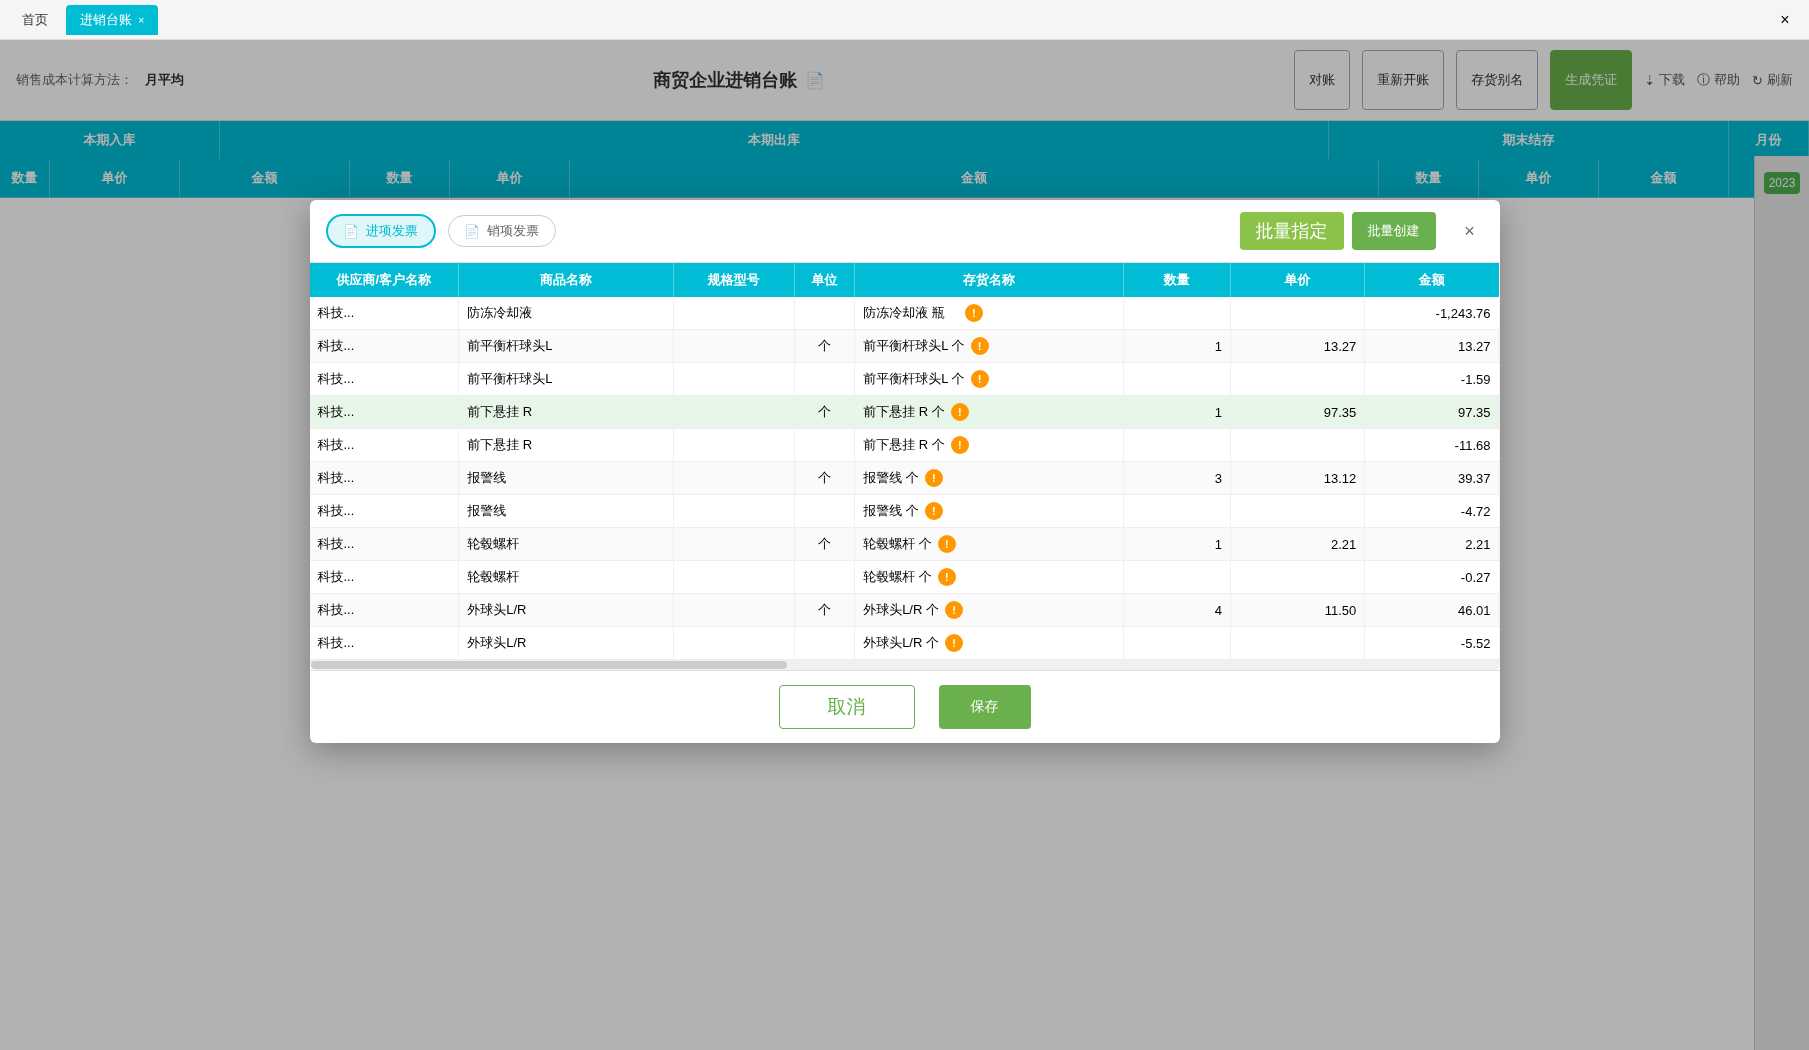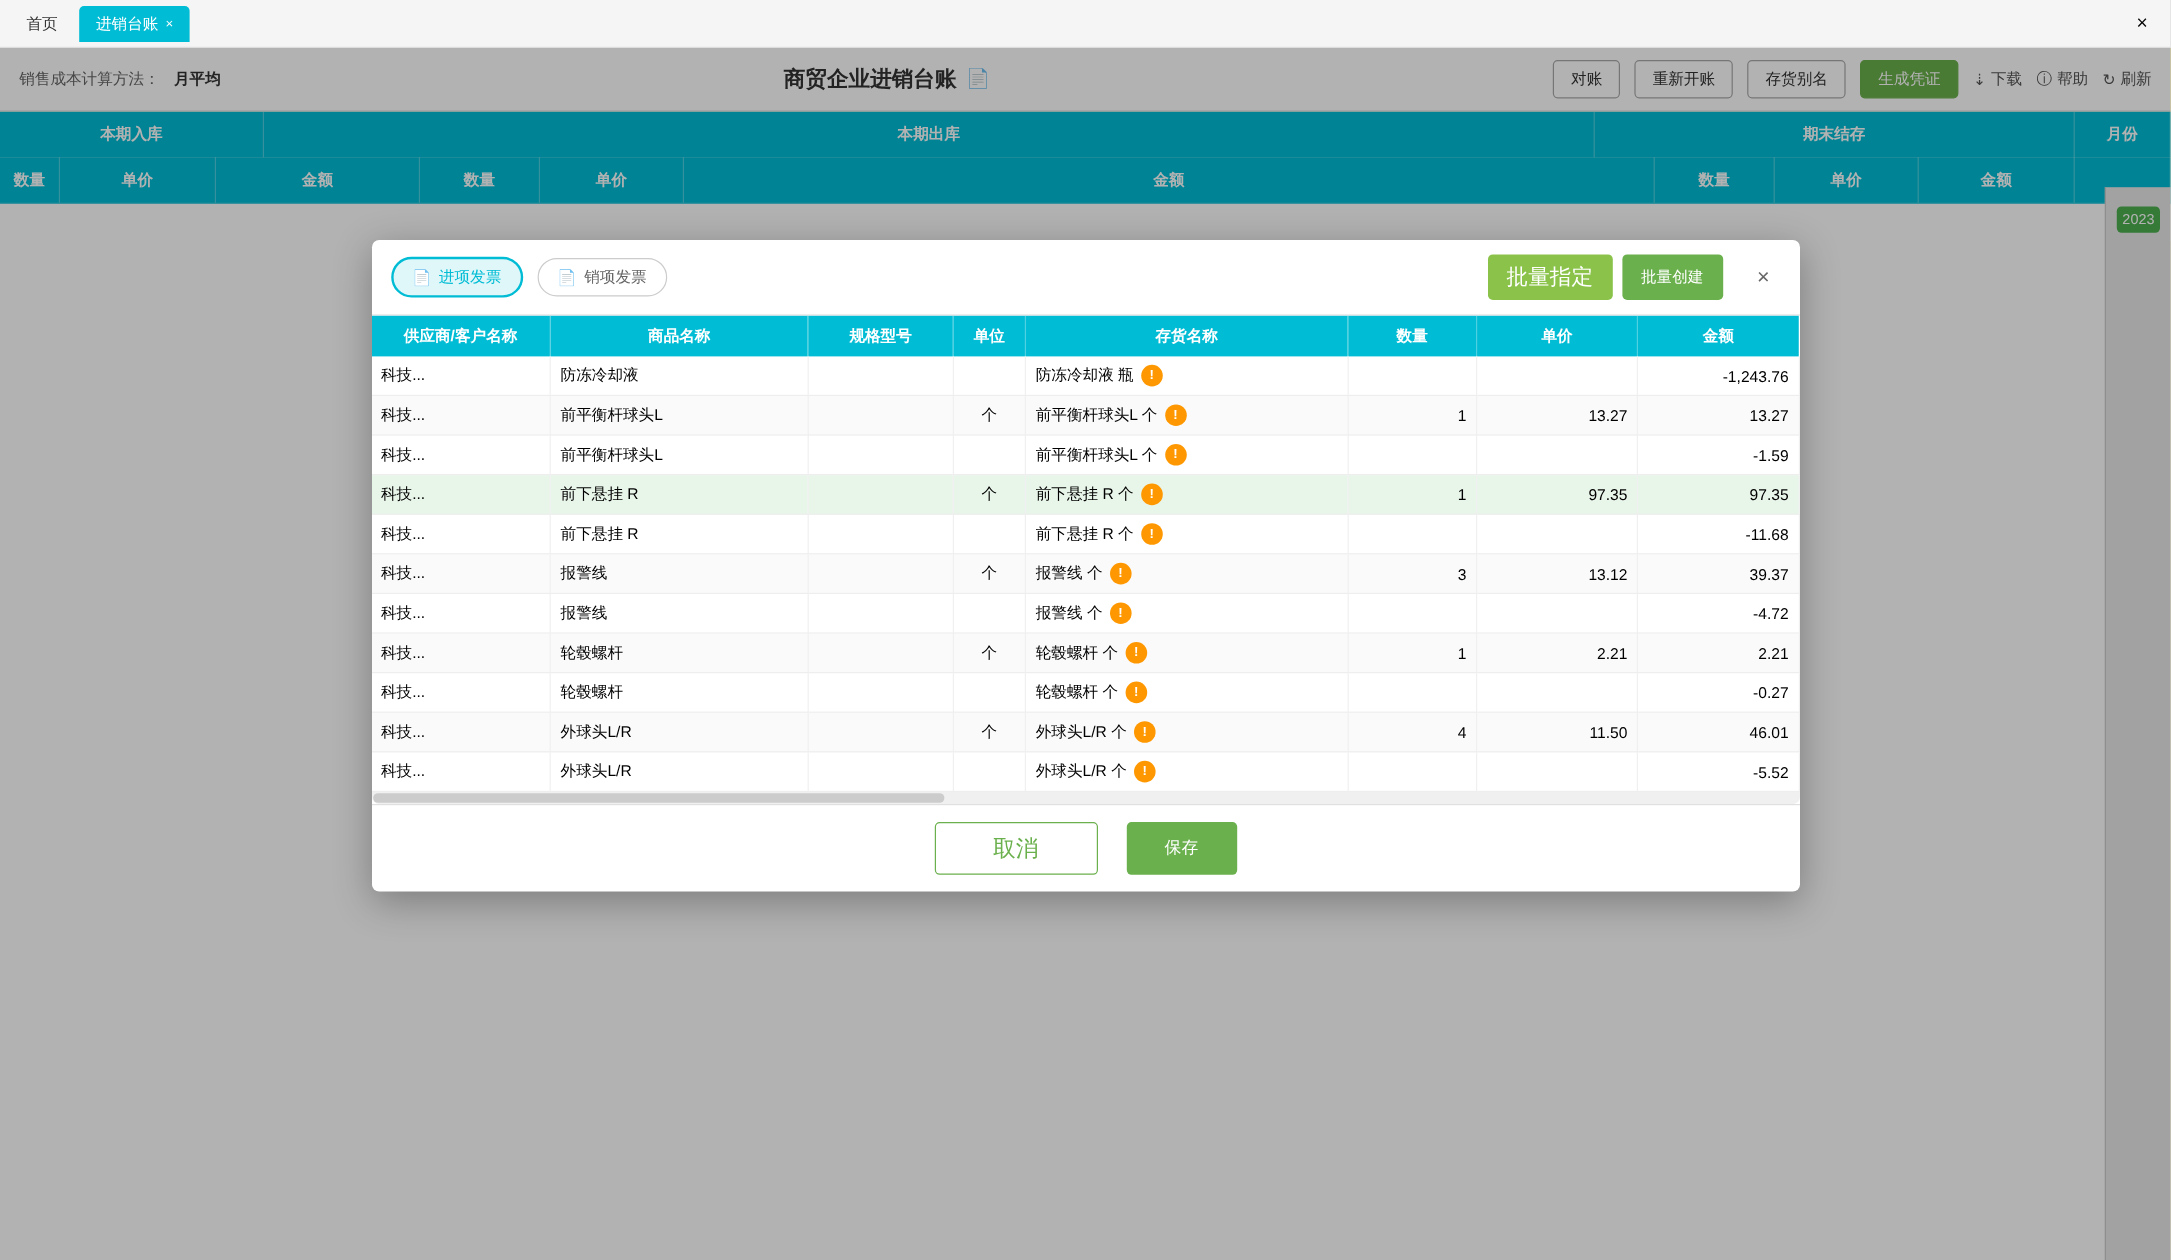--- a/index.html
+++ b/index.html
@@ -14,21 +14,21 @@
     .top-close { margin-left: auto; width: 32px; height: 32px; display: flex; align-items: center; justify-content: center; font-size: 16px; cursor: pointer; }
 
     
     .main-area { display: flex; flex-direction: column; height: calc(1050px - 40px); background: #fde047; position: relative; }
 
     
     .toolbar { display: flex; align-items: center; padding: 10px 16px; background: #fff; gap: 12px; border-bottom: 1px solid #e0e0e0; }
     .toolbar-title { flex: 1; text-align: center; font-size: 18px; font-weight: bold; color: #333; display: flex; align-items: center; justify-content: center; gap: 8px; }
     .toolbar-label { font-size: 13px; color: #666; }
     .toolbar-value { font-size: 13px; color: #333; font-weight: bold; }
-    .btn { padding: 6px 14px; border-radius: 4px; border: 1px solid #ccc; background: #fff; cursor: pointer; font-size: 13px; }
+    .btn { padding: 20px 14px; border-radius: 4px; border: 1px solid #ccc; background: #fff; cursor: pointer; font-size: 13px; }
     .btn-outline { border: 1px solid #aaa; color: #333; background: #fff; }
     .btn-green { background: #6ab04c; color: #fff; border: 1px solid #6ab04c; }
     .btn-icon { display: flex; align-items: center; gap: 4px; color: #555; cursor: pointer; font-size: 13px; }
 
     
     .modal-backdrop { position: absolute; top: 0; left: 0; right: 0; bottom: 0; background: rgba(0,0,0,0.3); z-index: 100; display: flex; align-items: flex-start; justify-content: center; padding-top: 160px; }
 
     
     .modal { background: #fff; border-radius: 6px; width: 1190px; max-height: 660px; display: flex; flex-direction: column; box-shadow: 0 8px 32px rgba(0,0,0,0.3); }
     .modal-header { display: flex; align-items: center; padding: 12px 16px; border-bottom: 1px solid #e0e0e0; gap: 12px; }
@@ -163,21 +163,21 @@
               <th style="width:100px;">金额</th>
             </tr>
           </thead>
           <tbody id="modal-tbody">
           <tr>
                 <td class="text-left">科技...</td>
                 <td class="text-left">防冻冷却液</td>
                 <td></td>
                 <td></td>
                 <td class="text-left">
-                  <span style="display:flex;align-items:flex-start;gap:6px;justify-content:flex-start;">
+                  <span style="display:flex;align-items:flex-start;gap:20px;justify-content:flex-start;">
           <span>防冻冷却液 瓶</span>
           <span style="display:inline-block;width:18px;height:18px;background:#ff9800;border-radius:50%;color:#fff;font-size:11px;line-height:18px;text-align:center;font-weight:bold;flex-shrink:0;">!</span>
         </span>
                 </td>
                 <td class="text-right"></td>
                 <td class="text-right"></td>
                 <td class="text-right">-1,243.76</td>
               </tr>
               <tr>
                 <td class="text-left">科技...</td>

